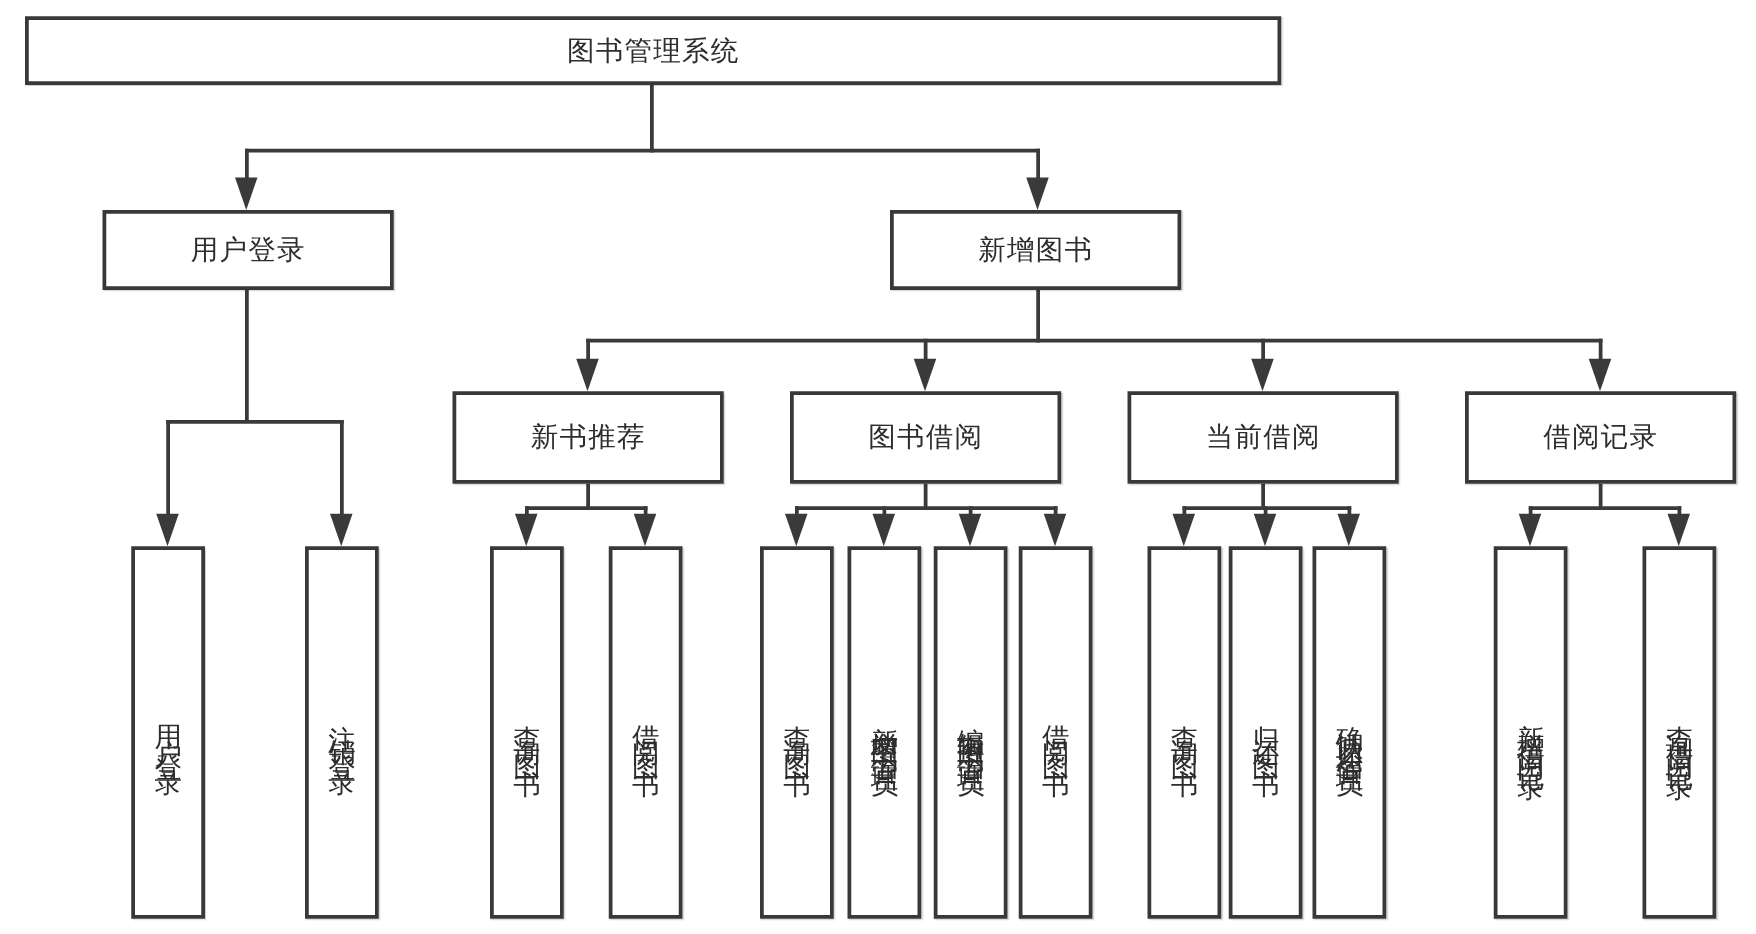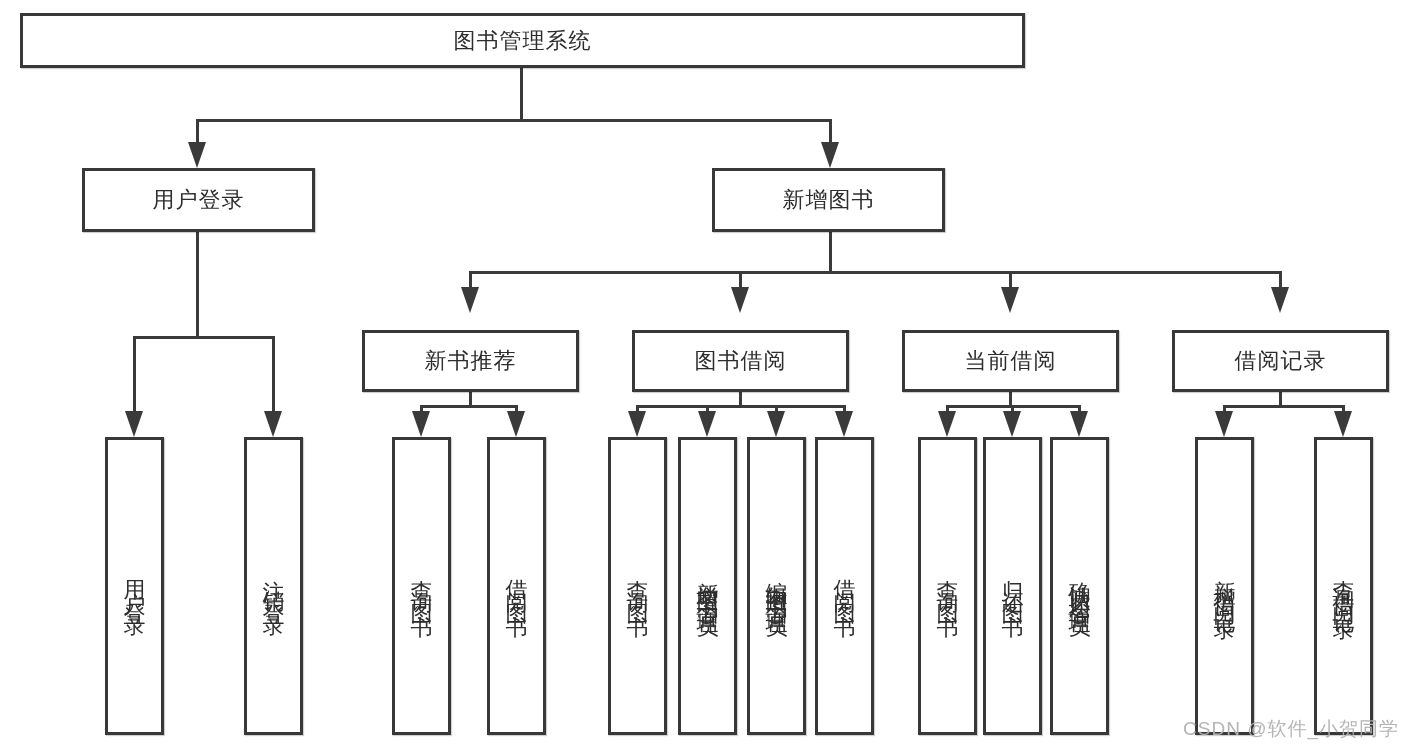--- a/index.html
+++ b/index.html
@@ -28,21 +28,21 @@
     z-index: 2;
   }
   .hlabel {
     font-size: 22px;
     letter-spacing: 1px;
     white-space: nowrap;
   }
   .root  { left: 20px;  top: 13px;  width: 1005px; height: 55px; }
   .lvl2a { left: 82px;  top: 168px; width: 233px;  height: 64px; }
   .lvl2b { left: 712px; top: 168px; width: 233px;  height: 64px; }
-  .lvl3  { top: 330px; width: 217px; height: 62px; }
+  .lvl3  { top: 313px; width: 217px; height: 74px; }
   .leaf  { top: 437px; width: 59px;  height: 298px; }
   .vtext {
     writing-mode: vertical-rl;
     font-size: 22px;
     line-height: 1;
     letter-spacing: 12px;
     color: #2d2d2d;
     white-space: nowrap;
   }
   .vtext.tight { letter-spacing: 5px; }
@@ -196,15 +196,14 @@
     <span class="vtext tight">确认归还（管理员）</span>
   </div>
 
   <div class="box leaf" style="left:1195px;">
     <span class="vtext" style="letter-spacing:8px;">新增借阅记录</span>
   </div>
   <div class="box leaf" style="left:1314px;">
     <span class="vtext" style="letter-spacing:8px;">查询借阅记录</span>
   </div>
 
-  <div class="watermark">CSDN @软件_小贺同学</div>
 
 </div>
 
 </body></html>

